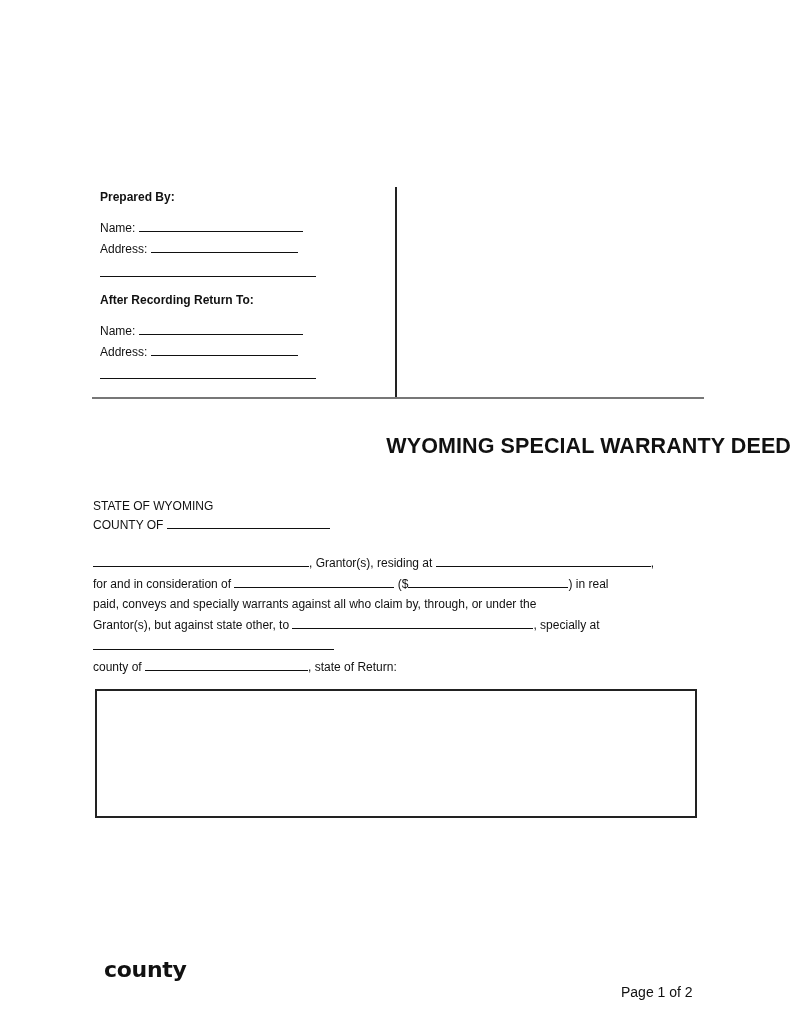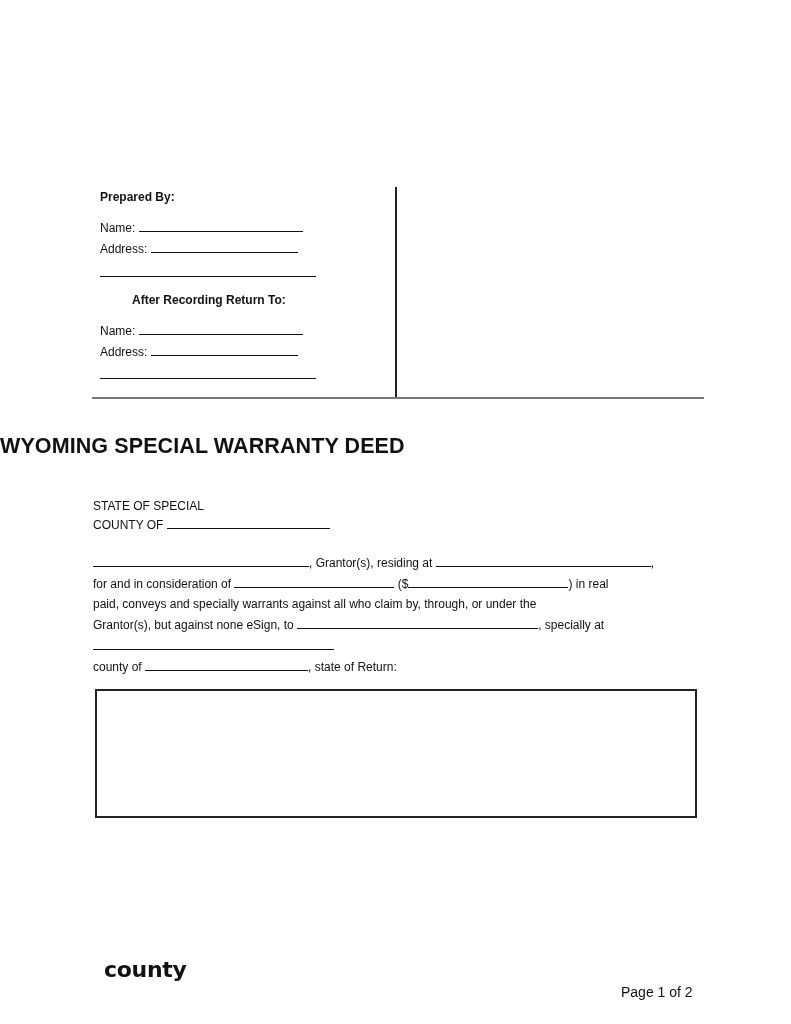--- a/index.html
+++ b/index.html
@@ -46,21 +46,21 @@
       top: 397px;
       width: 612px;
       height: 1.5px;
       background: #777;
     }
     .title {
       position: absolute;
       left: 0;
       width: 791px;
       top: 434px;
-      text-align: left;
+      text-align: right;
       font-size: 21.5px;
       font-weight: bold;
       letter-spacing: 0.1px;
     }
     .desc-box {
       position: absolute;
       left: 95px;
       top: 689px;
       width: 598px;
       height: 125px;
@@ -96,62 +96,62 @@
 
   <div class="abs txt" style="left:100px; top:238px;">
     <span>Address:</span>
     <span class="blank" style="width:147px;"></span>
   </div>
 
   <div class="rule" style="left:100px; top:276px; width:216px; height:1.3px;"></div>
 </div>
 
 <div>
-  <div class="abs txt bold" style="left:100px; top:290px;margin-left:32px;">After Recording Return To:</div>
+  <div class="abs txt bold" style="left:100px; top:290px;">After Recording Return To:</div>
 
   <div class="abs txt" style="left:100px; top:320px;">
     <span>Name:</span>
     <span class="blank" style="width:164px;"></span>
   </div>
 
   <div class="abs txt" style="left:100px; top:341px;">
     <span>Address:</span>
     <span class="blank" style="width:147px;"></span>
   </div>
 
   <div class="rule" style="left:100px; top:378px; width:216px; height:1.3px;"></div>
 </div>
 
 <div class="vrule"></div>
 <div class="hrule"></div>
 
 <div class="title">WYOMING SPECIAL WARRANTY DEED</div>
 
-<div class="abs txt" style="left:93px; top:496px;">STATE OF SPECIAL</div>
+<div class="abs txt" style="left:93px; top:496px;">STATE OF WYOMING</div>
 <div class="abs txt" style="left:93px; top:514px;">
   <span>COUNTY OF</span>
   <span class="blank" style="width:163px;"></span>
 </div>
 
 <div>
   <div class="abs txt" style="left:93px; top:552px;">
     <span class="blank" style="width:216px;"></span><span>, Grantor(s), residing at</span>
     <span class="blank" style="width:215px;"></span><span>,</span>
   </div>
 
   <div class="abs txt" style="left:93px; top:573px;">
     <span>for and in consideration of</span>
     <span class="blank" style="width:160px;"></span>
     <span>($</span><span class="blank" style="width:160px;"></span><span>) in real</span>
   </div>
 
   <div class="abs txt" style="left:93px; top:594px;">paid, conveys and specially warrants against all who claim by, through, or under the</div>
 
   <div class="abs txt" style="left:93px; top:614px;">
-    <span>Grantor(s), but against none eSign, to</span>
+    <span>Grantor(s), but against state other, to</span>
     <span class="blank" style="width:241px;"></span><span>, specially at</span>
   </div>
 
   <div class="abs txt" style="left:93px; top:635px;">
     <span class="blank" style="width:241px;"></span>
   </div>
 
   <div class="abs txt" style="left:93px; top:656px;">
     <span>county of</span>
     <span class="blank" style="width:163px;"></span><span>, state of Return:</span>

